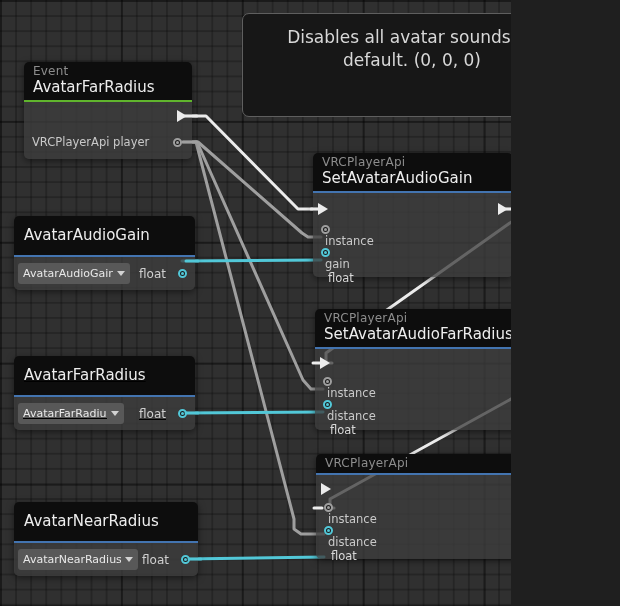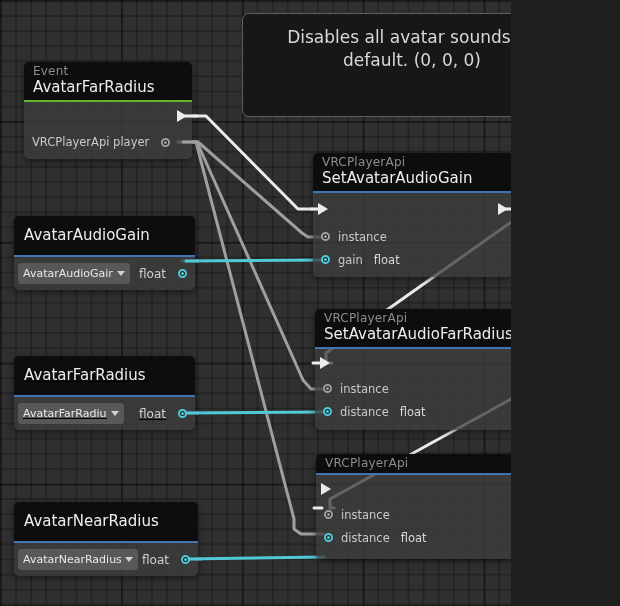--- a/index.html
+++ b/index.html
@@ -23,27 +23,27 @@
   .node{position:absolute;z-index:2;border-radius:5px;box-shadow:0 2px 7px rgba(0,0,0,0.5);}
   .hdr{background:#0d0d0d;border-radius:5px 5px 0 0;padding:3px 9px 3px;border-bottom:2px solid #4374b0;}
   .hdr.green{border-bottom-color:#60b52d;}
   .hdr.title-only{padding:10px 10px;}
   .cat{font-size:12px;color:#8d8d8d;line-height:13px;letter-spacing:0.2px;}
   .ttl{font-size:15px;color:#ededed;line-height:19px;white-space:nowrap;}
   .body{background:rgba(62,62,62,0.78);border-radius:0 0 5px 5px;}
   .flow-row{display:flex;justify-content:space-between;align-items:center;padding:0 5px;}
   .flow-row.out-only{justify-content:flex-end;}
   .tri{width:0;height:0;border-top:6px solid transparent;border-bottom:6px solid transparent;border-left:10px solid #ececec;}
-  .prow{height:23px;display:flex;align-items:center;padding-left:4px;}
+  .prow{height:23px;display:flex;align-items:flex-start;padding-left:4px;flex-direction:column;}
   .pin{width:9px;height:9px;border-radius:50%;border:2px solid #9f9f9f;box-sizing:border-box;background:#1c1c1c;position:relative;flex:none;margin-left:4px;color:#9f9f9f;}
   .pin::after{content:"";position:absolute;left:1px;top:1px;width:3px;height:3px;border-radius:50%;background:currentColor;}
   .pin.cyan{border-color:#52c8d8;color:#52c8d8;}
   .plabel{font-size:11.5px;color:#c9c9c9;margin-left:8px;white-space:nowrap;}
   .ptype{font-size:11.5px;color:#d8d8d8;margin-left:11px;white-space:nowrap;}
-  .event-out-row{height:24px;display:flex;justify-content:flex-start;align-items:center;padding-right:10px;}
+  .event-out-row{height:24px;display:flex;justify-content:space-between;align-items:center;padding-right:10px;}
   .event-out-row .plabel{margin-right:8px;}
   .vbody{height:33px;display:flex;align-items:center;padding:0 8px 0 4px;}
   .dd{background:#585858;border-radius:3px;height:21px;display:flex;align-items:center;padding:0 5px;font-size:11px;color:#e8e8e8;box-sizing:border-box;overflow:hidden;white-space:nowrap;}
   .dd .txt{overflow:hidden;flex:1;}
   .caret{width:0;height:0;border-left:4px solid transparent;border-right:4px solid transparent;border-top:5px solid #d2d2d2;margin-left:4px;flex:none;}
   .spacer{flex:1;}
   .ftype{font-size:12px;color:#cfcfcf;margin-right:8px;white-space:nowrap;}
 
   .comment{
     position:absolute;z-index:2;left:242px;top:13px;width:340px;height:104px;box-sizing:border-box;

